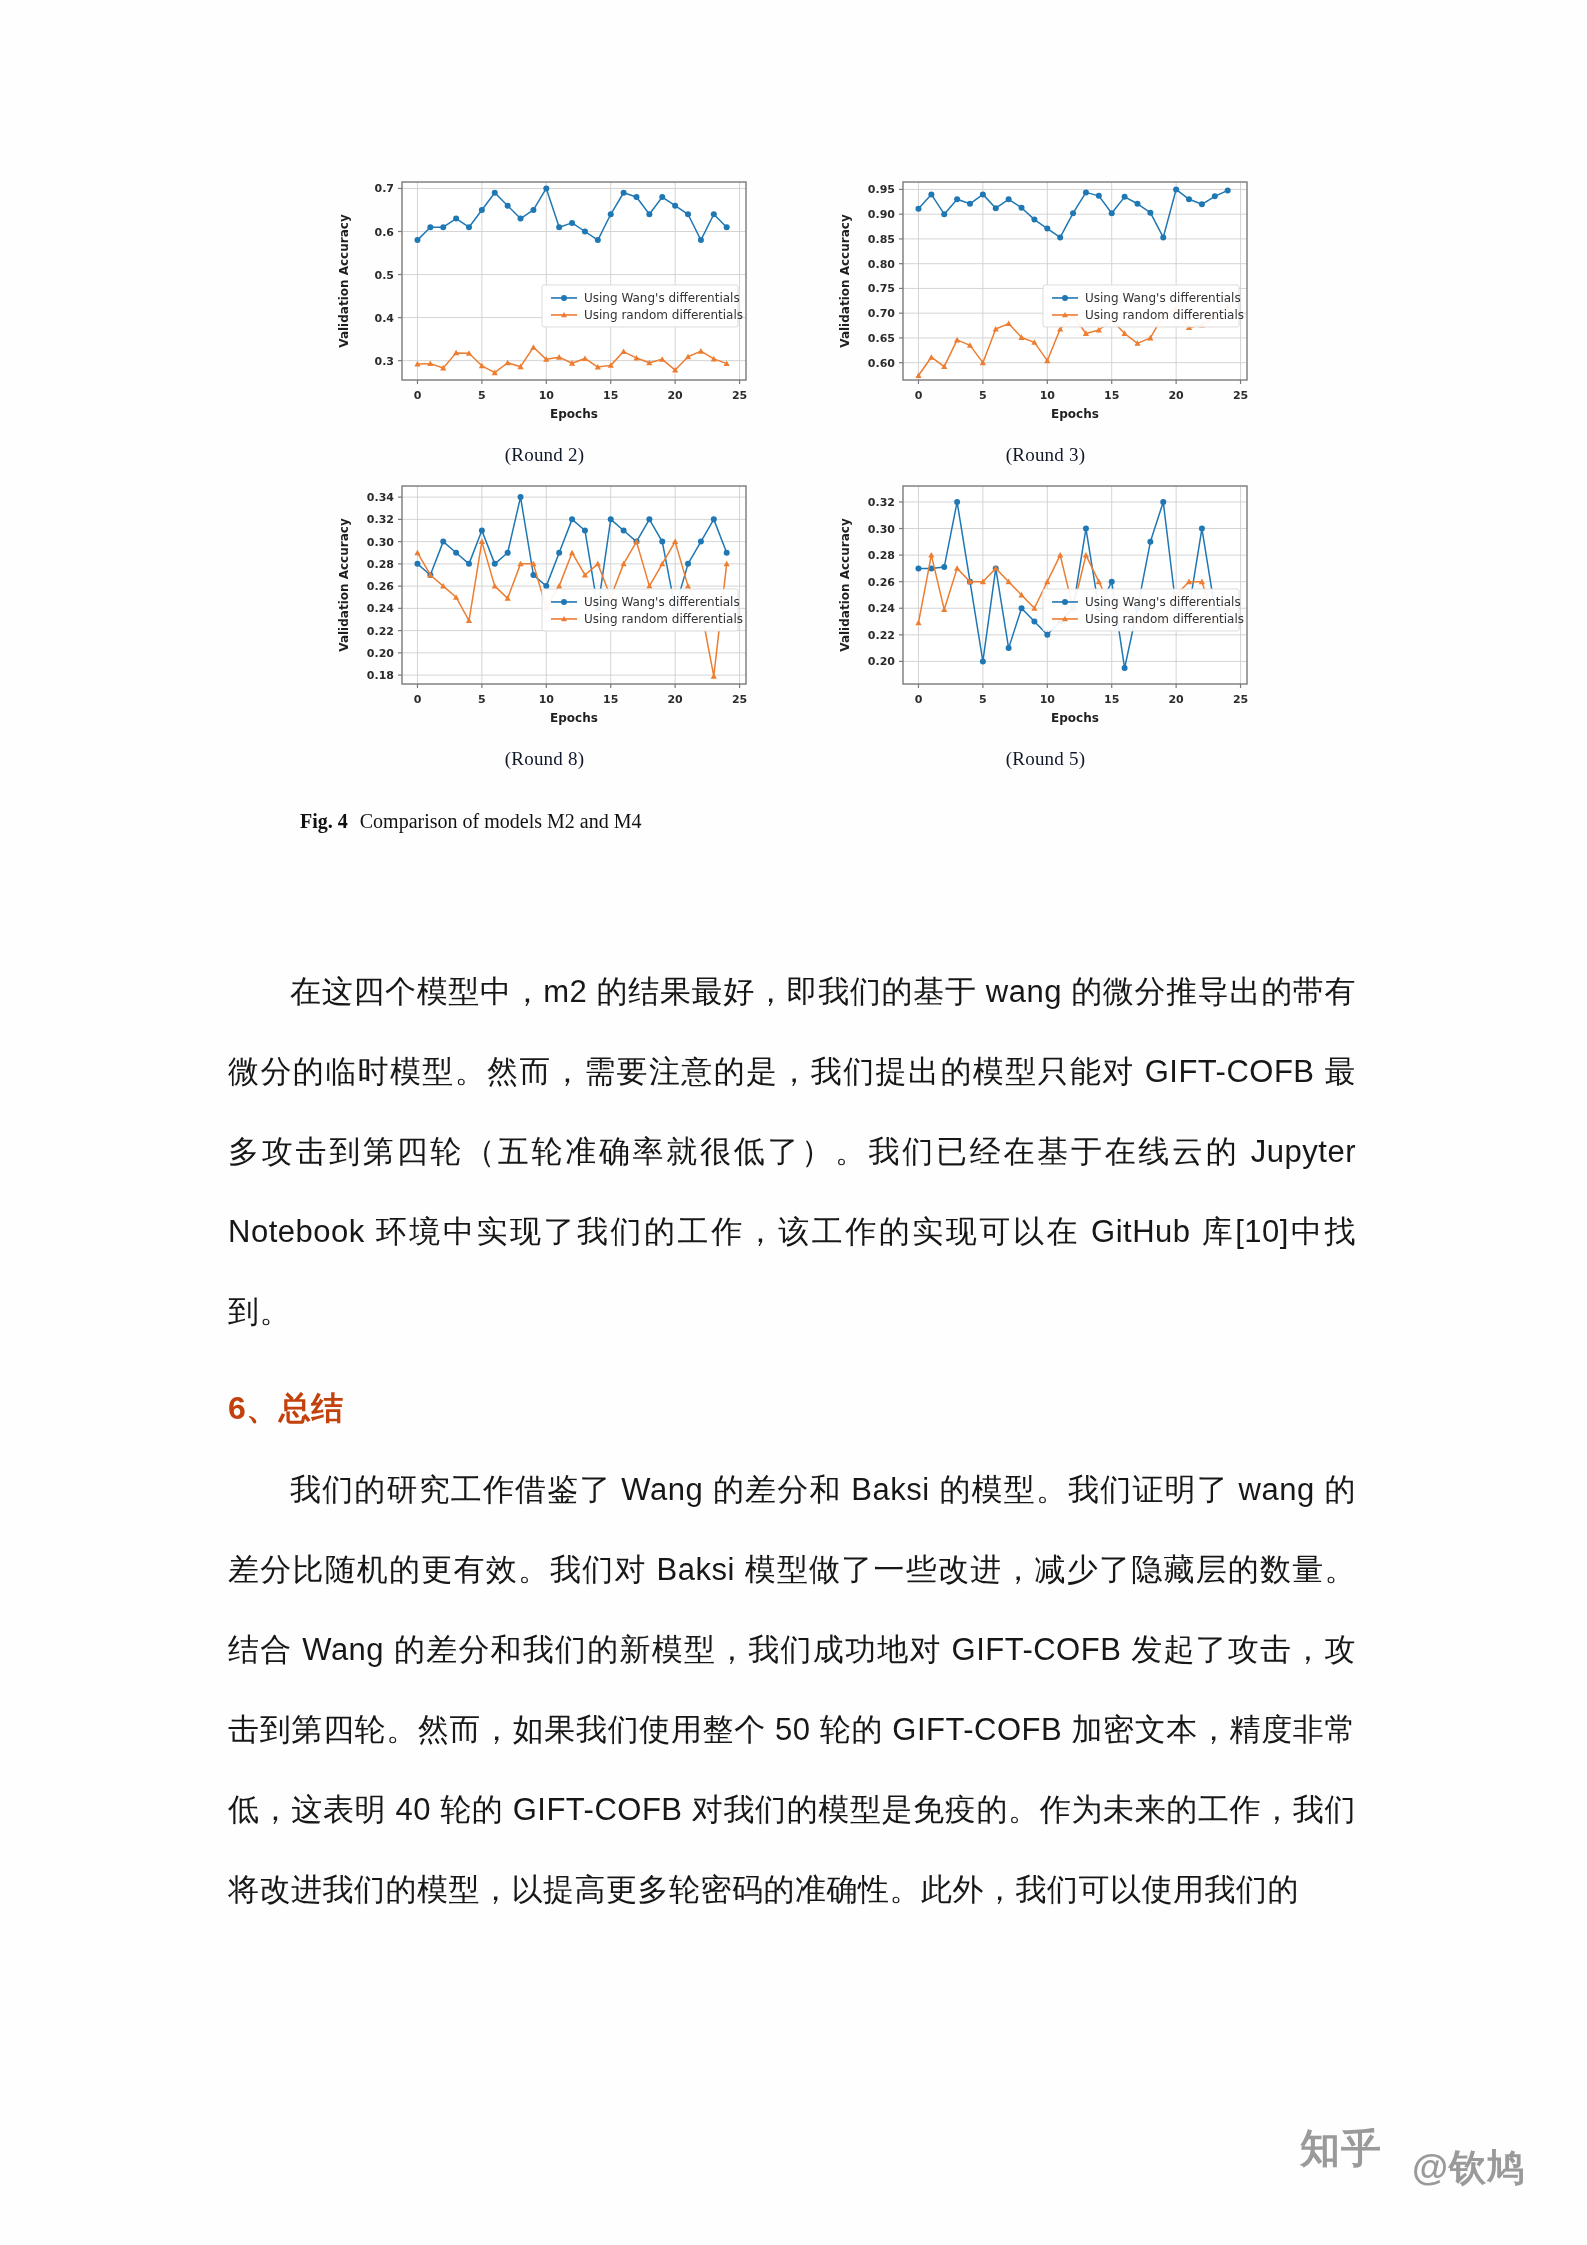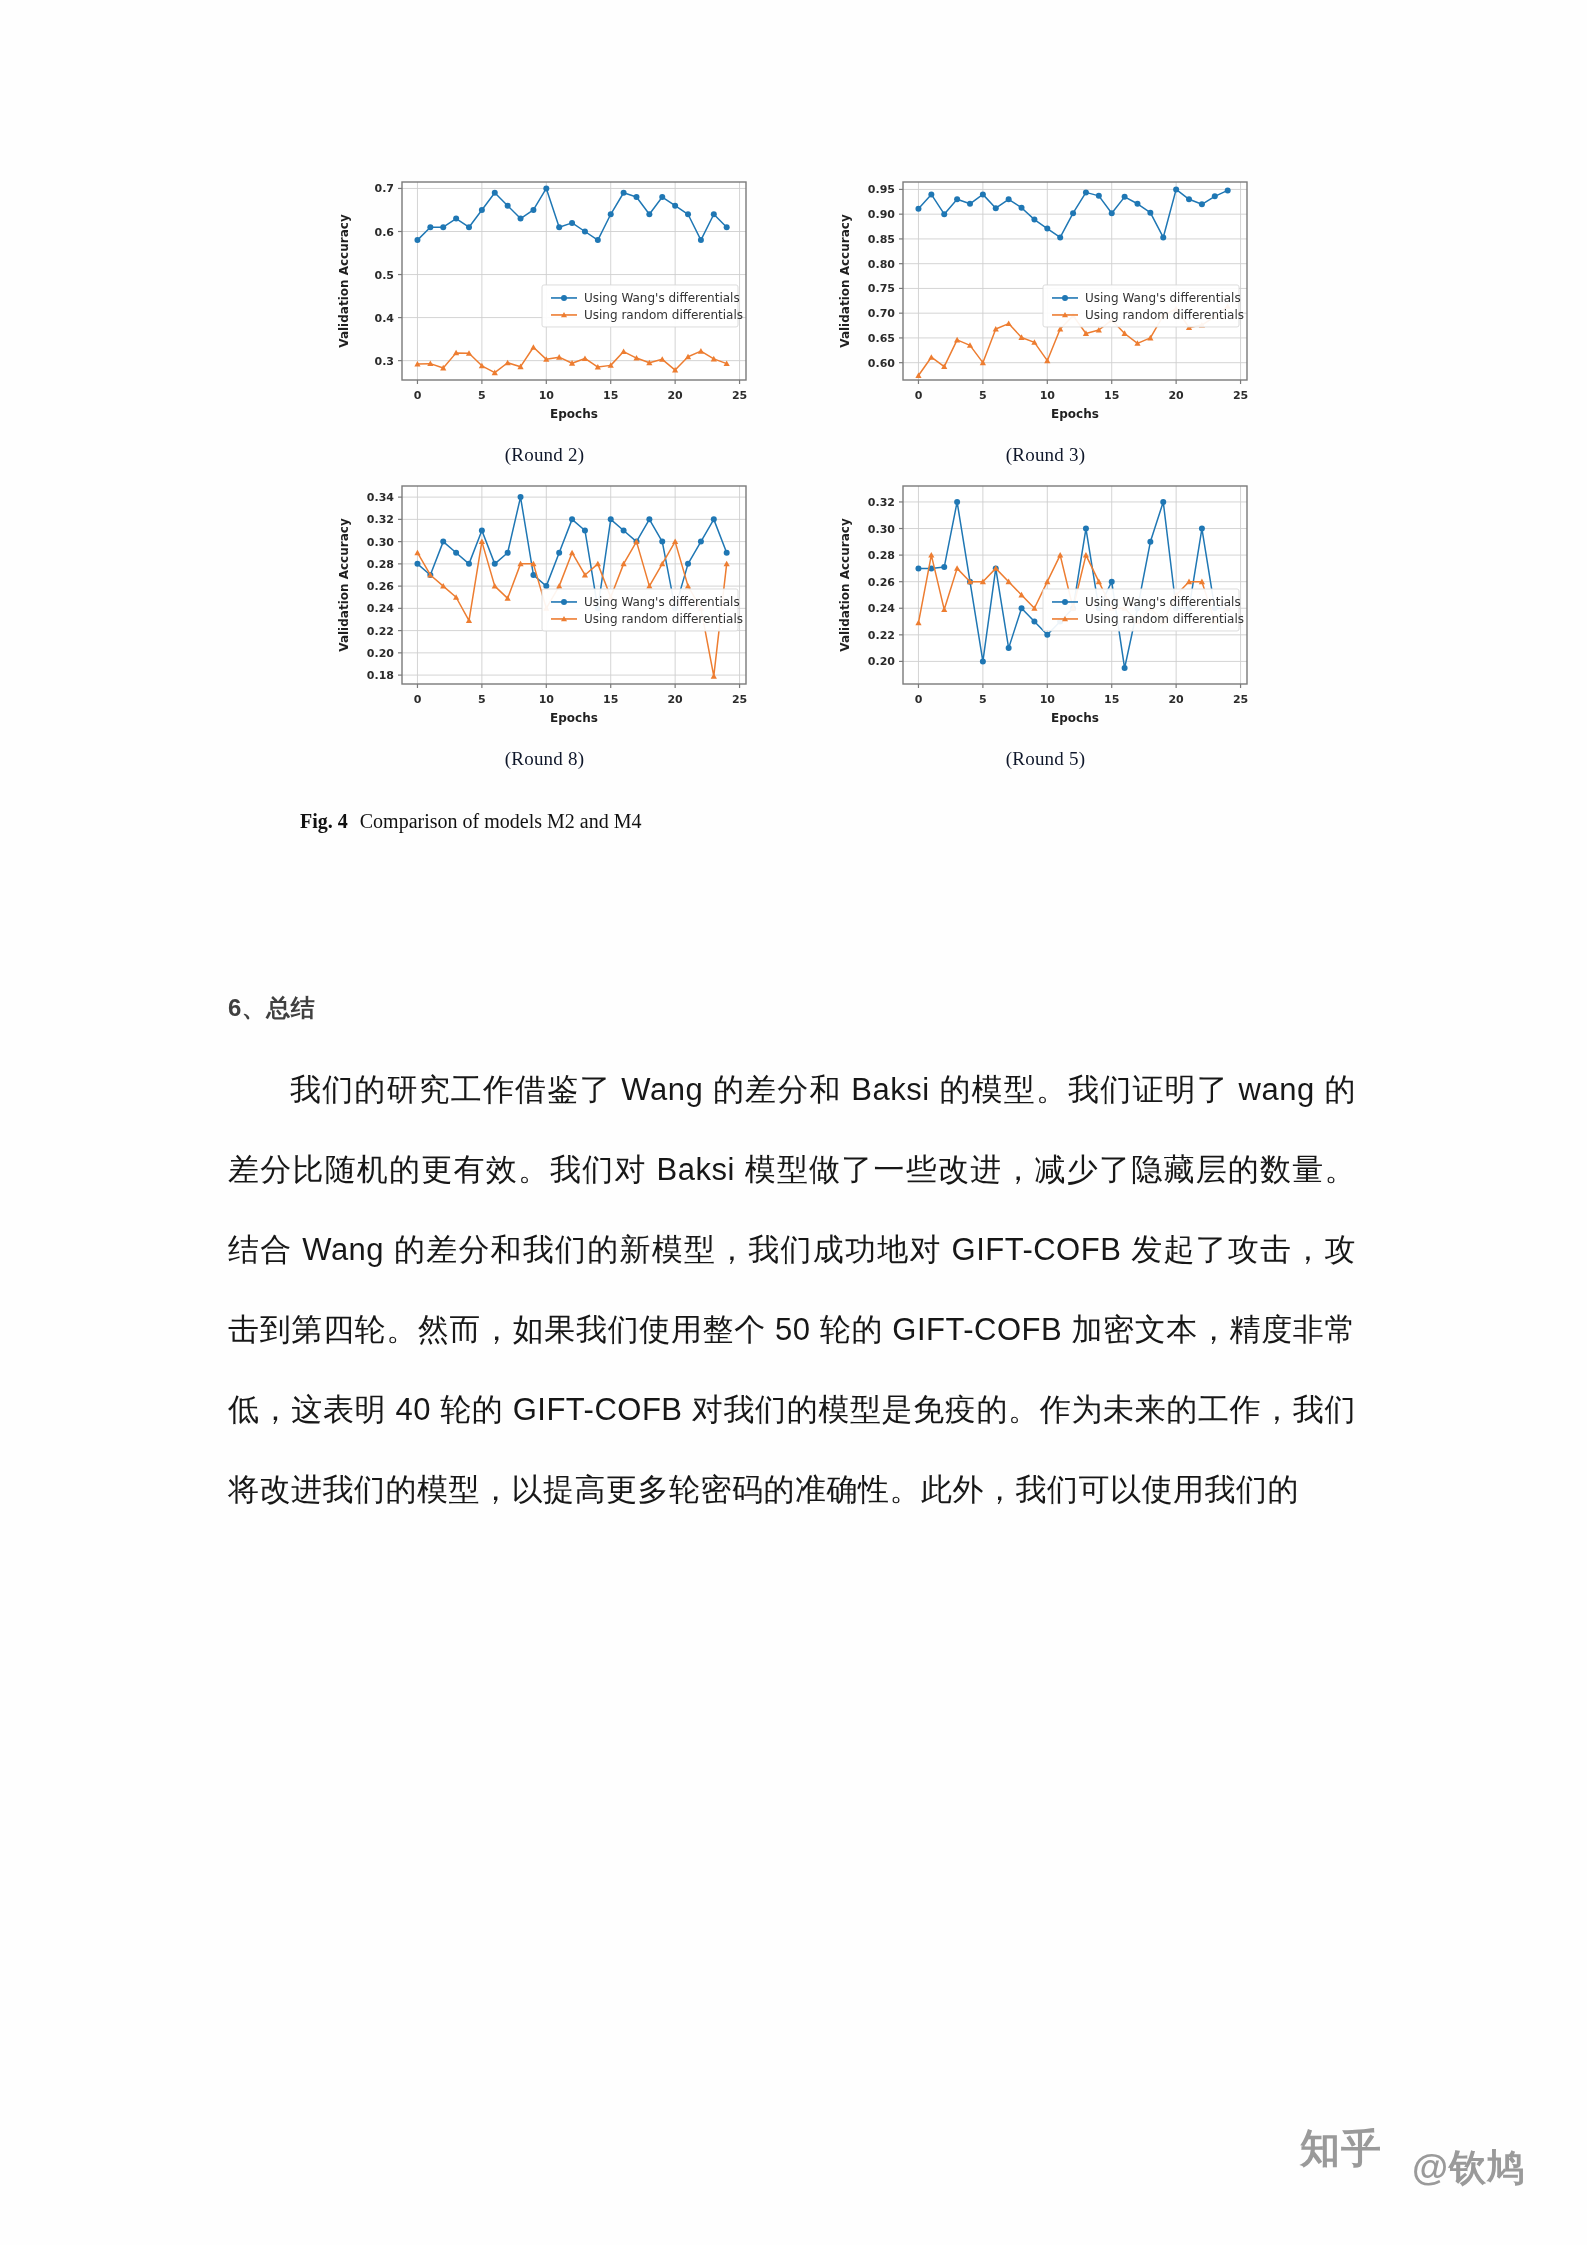--- a/index.html
+++ b/index.html
@@ -82,24 +82,24 @@
     font-size: 31px;
     line-height: 80px;
     color: #171717;
     text-align: justify;
     text-indent: 62px;
     letter-spacing: 0.5px;
   }
   h2.section-head {
     margin: 18px 0 4px 0;
     font-family: "Liberation Sans", "DejaVu Sans", sans-serif;
-    font-size: 24px;
+    font-size: 32px;
     line-height: 76px;
     font-weight: bold;
-    color: #404040;
+    color: #c2410c;
     text-indent: 0;
     letter-spacing: 0.5px;
   }
 
   
   .watermark {
     position: absolute;
     right: 62px;
     bottom: 52px;
     display: flex;
@@ -602,20 +602,21 @@
       </div>
 
     </div>
 
     <div class="fig-caption">
       <span class="fig-num">Fig. 4</span><span class="fig-text">Comparison of models M2 and M4</span>
     </div>
   </div>
 
   <div class="body-text">
+    <p class="para">在这四个模型中，m2 的结果最好，即我们的基于 wang 的微分推导出的带有微分的临时模型。然而，需要注意的是，我们提出的模型只能对 GIFT-COFB 最多攻击到第四轮（五轮准确率就很低了）。我们已经在基于在线云的 Jupyter Notebook 环境中实现了我们的工作，该工作的实现可以在 GitHub 库[10]中找到。</p>
     <h2 class="section-head">6、总结</h2>
     <p class="para">我们的研究工作借鉴了 Wang 的差分和 Baksi 的模型。我们证明了 wang 的差分比随机的更有效。我们对 Baksi 模型做了一些改进，减少了隐藏层的数量。结合 Wang 的差分和我们的新模型，我们成功地对 GIFT-COFB 发起了攻击，攻击到第四轮。然而，如果我们使用整个 50 轮的 GIFT-COFB 加密文本，精度非常低，这表明 40 轮的 GIFT-COFB 对我们的模型是免疫的。作为未来的工作，我们将改进我们的模型，以提高更多轮密码的准确性。此外，我们可以使用我们的</p>
   </div>
 
   <div class="watermark">
     <span class="zhihu-logo">知乎</span>
     <span class="wm-handle">@钦鸠</span>
   </div>
 
 </div>

